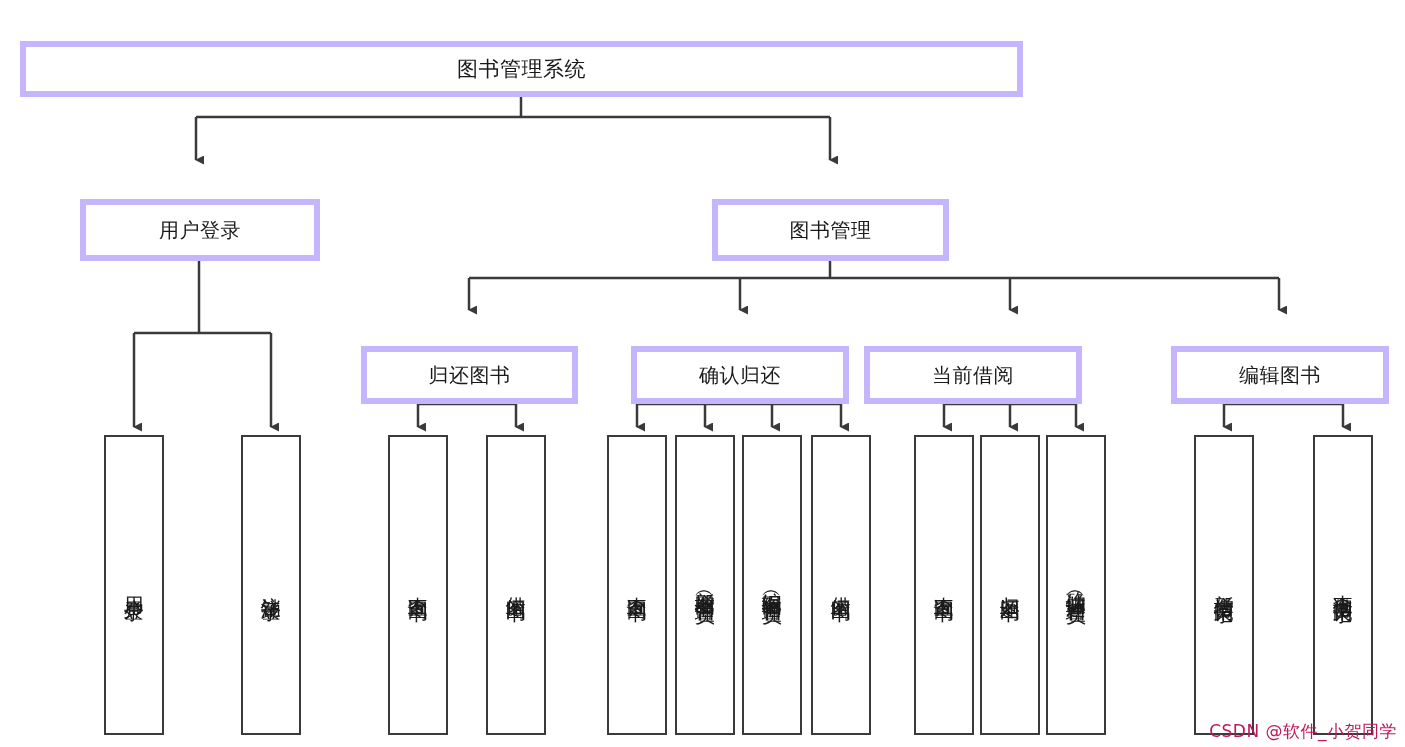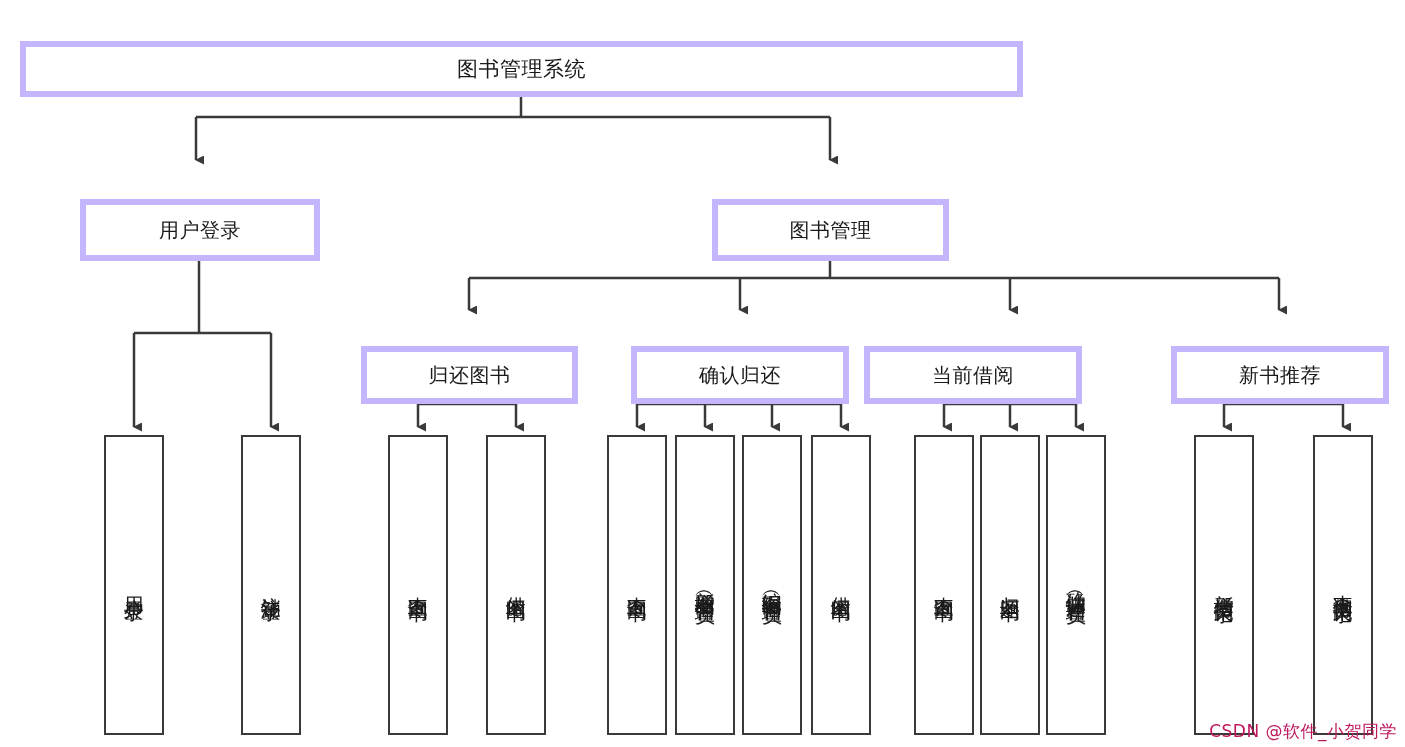--- a/index.html
+++ b/index.html
@@ -164,21 +164,21 @@
 
   <div class="node-box node-l3" style="left:631px; top:318px; width:218px; height:58px;">
     <span class="node-label">确认归还</span>
   </div>
 
   <div class="node-box node-l3" style="left:864px; top:318px; width:218px; height:58px;">
     <span class="node-label">当前借阅</span>
   </div>
 
   <div class="node-box node-l3" style="left:1171px; top:318px; width:218px; height:58px;">
-    <span class="node-label">新书推荐</span>
+    <span class="node-label">编辑图书</span>
   </div>
 
   <div class="leaf-box" style="left:104px; top:435px; width:60px; height:300px;">
     <span class="leaf-label">用户登录</span>
   </div>
   <div class="leaf-box" style="left:241px; top:435px; width:60px; height:300px;">
     <span class="leaf-label">注销登录</span>
   </div>
 
   <div class="leaf-box" style="left:388px; top:435px; width:60px; height:300px;">

